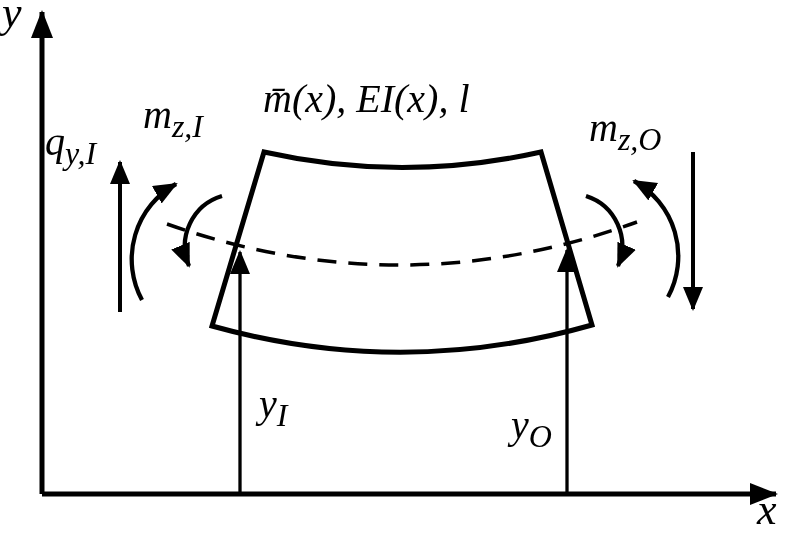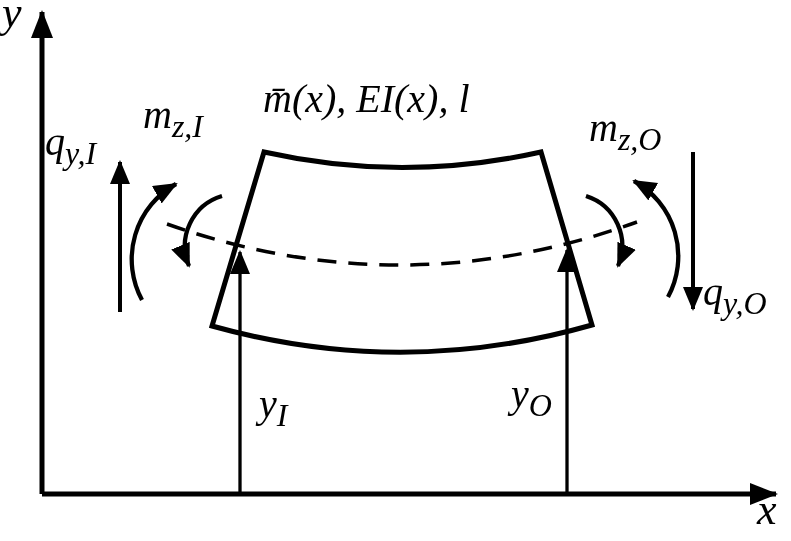--- a/index.html
+++ b/index.html
@@ -77,26 +77,23 @@
 
   <div class="lbl" style="left:143px;top:95px;font-style:italic;">
     <span>m</span><span class="sub">z,I</span>
   </div>
 
 
   <div class="lbl" style="left:589px;top:108px;font-style:italic;">
     <span>m</span><span class="sub">z,O</span>
   </div>
 
-  <div class="lbl" style="left:703px;top:272px;">
-    <span>q</span><span class="sub">y,O</span>
-  </div>
 
 
   <div class="lbl" style="left:259px;top:384px;">
     <span>y</span><span class="sub">I</span>
   </div>
 
-  <div class="lbl" style="left:511px;top:374px;">
+  <div class="lbl" style="left:511px;top:405px;">
     <span>y</span><span class="sub">O</span>
   </div>
 
 </div>
 
 </body></html>

